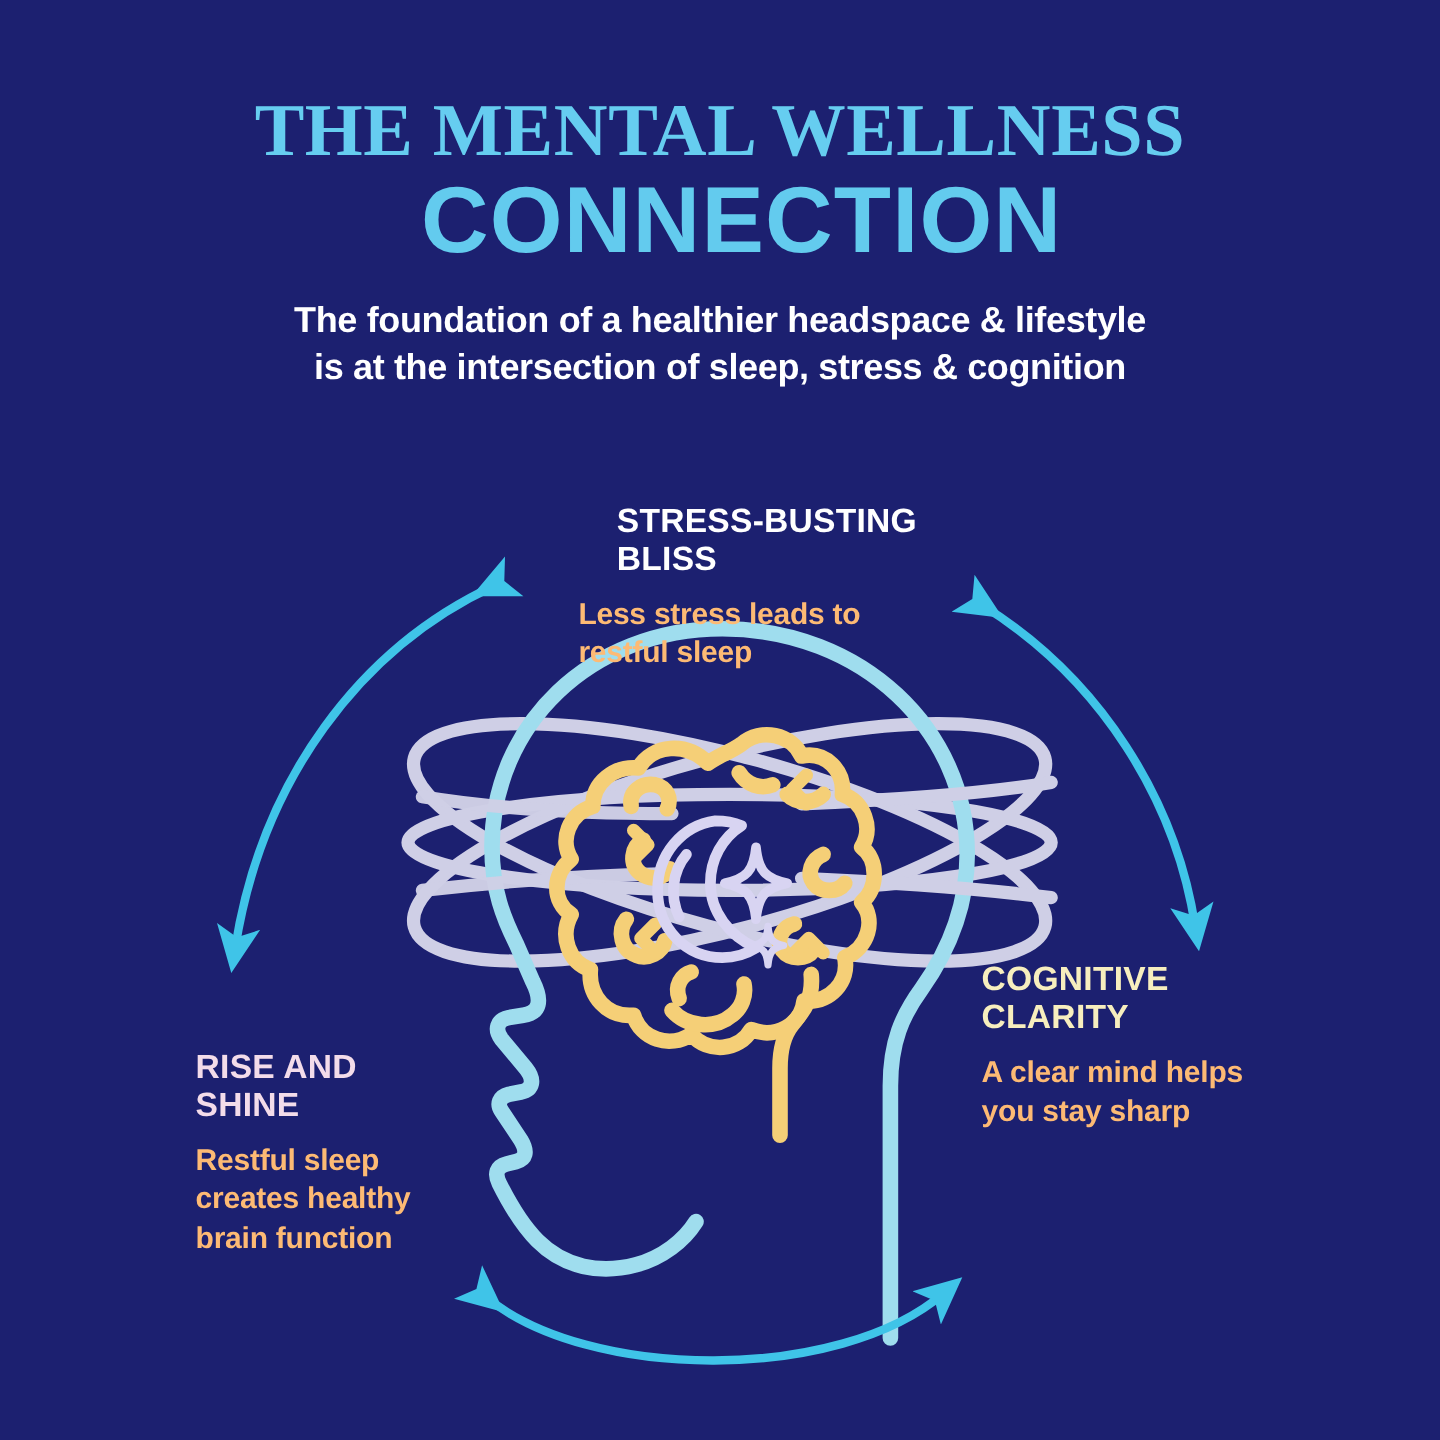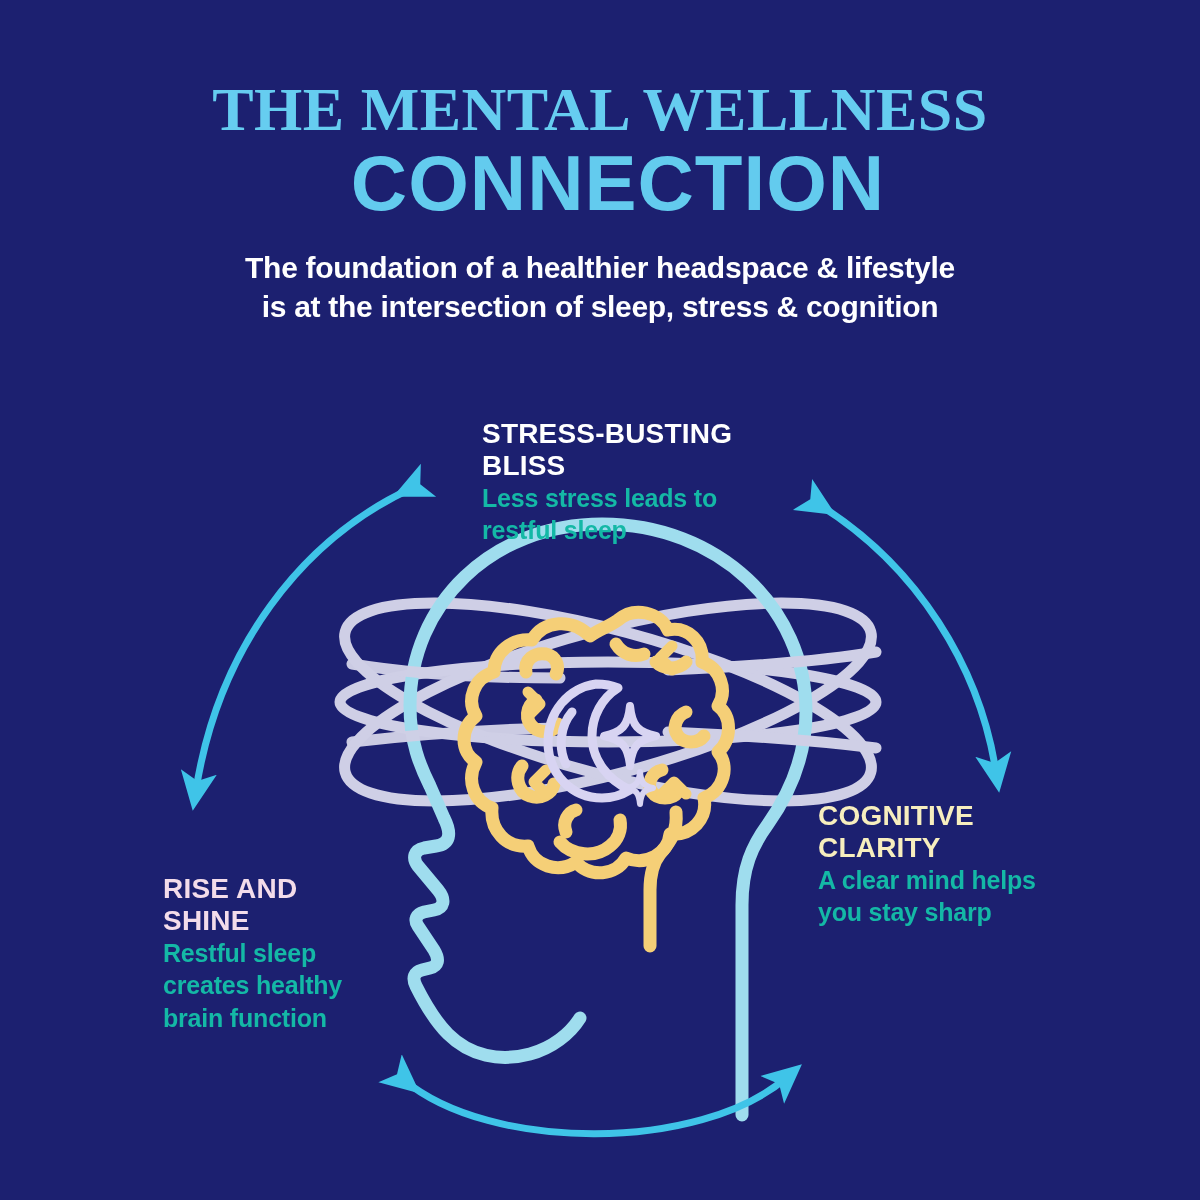--- a/index.html
+++ b/index.html
@@ -71,27 +71,27 @@
     font-weight:bold;
     line-height:1.14;
     letter-spacing:0.2px;
     text-transform:uppercase;
   }
 
   .label-body {
     font-size:25px;
     font-weight:bold;
     line-height:1.30;
-    color:#14b8a6;
-    margin-top:0;
+    color:#fdba74;
+    margin-top:14px;
     letter-spacing:-0.2px;
   }
 
   #block-stress   { top:418px;  left:482px; width:330px; }
-  #block-stress .label-heading { color:#ffffff; }
+  #block-stress .label-heading { color:#ffffff;margin-left:32px; }
 
   #block-cognitive{ top:800px;  left:818px; width:280px; }
   #block-cognitive .label-heading { color:#f7eebe; }
 
   #block-rise     { top:873px;  left:163px; width:235px; }
   #block-rise .label-heading { color:#f3dcea; }
 
   
   #art {
     position:absolute;

